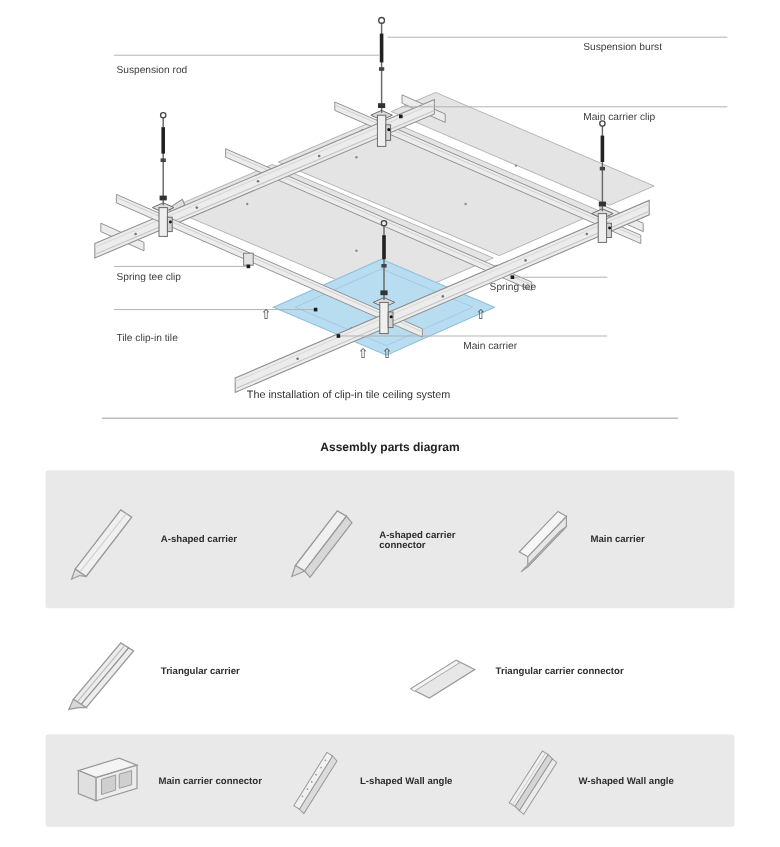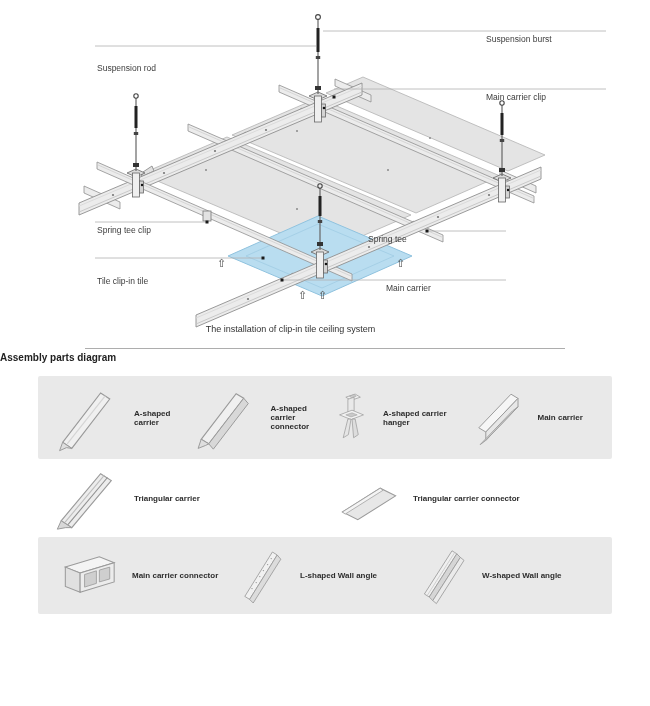--- a/index.html
+++ b/index.html
@@ -14,27 +14,27 @@
     position:absolute;font-size:8.5px;color:#3c3c3c;line-height:10px;white-space:nowrap;
   }
   .dlabel.right{width:120px;}
   .caption{
     position:absolute;top:324px;left:0;width:581px;text-align:center;
     font-size:9px;color:#333;
   }
   .clip-arrow{position:absolute;font-size:11px;color:#4a4a4a;line-height:11px;}
   .divider{margin:0 85px;width:480px;border-top:1px solid #adadad;height:0;}
   .assembly-title{
-    margin-top:3px;font-size:10px;font-weight:bold;color:#222;height:14px;
+    margin-top:19px;text-align:center;font-size:10px;font-weight:bold;color:#222;height:14px;
   }
   .rows{margin:10px 38px 0 38px;}
   .prow{display:flex;align-items:center;padding:0 14px;box-sizing:border-box;}
   .prow.gray{background:#e9e9e9;border-radius:2px;}
-  .prow.r1{height:83px;}
-  .prow.r2{height:78px;background:#ffffff;gap:12px;}
+  .prow.r1{height:115px;}
+  .prow.r2{height:105px;background:#ffffff;gap:12px;}
   .prow.r3{height:77px;}
   .pitem{flex:1;display:flex;align-items:center;gap:6px;min-width:0;}
   .picon{flex:0 0 auto;display:flex;align-items:center;justify-content:center;}
   .plabel{font-size:8px;font-weight:bold;color:#2d2d2d;line-height:9px;}
 </style>
 </head>
 <body>
 
 <div class="stage">
   <svg width="650" height="348" viewBox="0 0 650 348">
@@ -174,26 +174,26 @@
     </g>
     <g fill="#1a1a1a">
       <rect x="205.5" y="220.5" width="3" height="3"></rect>
       <rect x="261.5" y="256.5" width="3" height="3"></rect>
       <rect x="425.5" y="229.5" width="3" height="3"></rect>
       <rect x="280.5" y="278.5" width="3" height="3"></rect>
       <rect x="332.5" y="95.5" width="3" height="3"></rect>
     </g>
   </svg>
 
-  <div class="dlabel" style="left:97px;top:63px;">Suspension rod</div>
+  <div class="dlabel" style="left:97px;top:53px;">Suspension rod</div>
   <div class="dlabel right" style="left:486px;top:34px;">Suspension burst</div>
   <div class="dlabel right" style="left:486px;top:92px;">Main carrier clip</div>
   <div class="dlabel" style="left:97px;top:225px;">Spring tee clip</div>
   <div class="dlabel" style="left:97px;top:276px;">Tile clip-in tile</div>
-  <div class="dlabel right" style="left:368px;top:234px;">Spring tee</div>
+  <div class="dlabel right" style="left:408px;top:234px;">Spring tee</div>
   <div class="dlabel right" style="left:386px;top:283px;">Main carrier</div>
 
   <span class="clip-arrow" style="left:217px;top:258px;">⇧</span>
   <span class="clip-arrow" style="left:396px;top:258px;">⇧</span>
   <span class="clip-arrow" style="left:298px;top:290px;">⇧</span>
   <span class="clip-arrow" style="left:318px;top:290px;">⇧</span>
 
   <div class="caption">The installation of clip-in tile ceiling system</div>
 </div>
 
@@ -216,34 +216,20 @@
     </div>
     <div class="pitem">
       <span class="picon">
         <svg width="76" height="80" viewBox="0 0 100 100">
           <polygon points="16,78 62,18 72,24 26,84" fill="#f0f0f0" stroke="#9a9a9a" stroke-width="1.5"></polygon>
           <polygon points="26,84 72,24 78,31 32,91" fill="#d8d8d8" stroke="#9a9a9a" stroke-width="1.3"></polygon>
           <polygon points="16,78 12,90 22,86 26,84" fill="#dedede" stroke="#9a9a9a" stroke-width="1.3"></polygon>
         </svg>
       </span>
       <span class="plabel">A-shaped carrier connector</span>
-    </div>
-    <div class="pitem">
-      <span class="picon">
-        <svg width="52" height="84" viewBox="0 0 100 100">
-          <polygon points="40,10 58,4 68,10 50,16" fill="#efefef" stroke="#9a9a9a" stroke-width="1.4"></polygon>
-          <polygon points="47,8 56,5 60,8 51,11" fill="#cfcfcf" stroke="#9a9a9a" stroke-width="1"></polygon>
-          <polygon points="44,14 56,10 56,36 44,40" fill="#e9e9e9" stroke="#9a9a9a" stroke-width="1.4"></polygon>
-          <polygon points="28,44 52,35 74,44 50,53" fill="#f2f2f2" stroke="#9a9a9a" stroke-width="1.4"></polygon>
-          <polygon points="40,44 52,40 62,44 50,48" fill="#c9c9c9" stroke="#9a9a9a" stroke-width="1"></polygon>
-          <polygon points="44,52 50,52 45,82 35,88" fill="#e5e5e5" stroke="#9a9a9a" stroke-width="1.4"></polygon>
-          <polygon points="52,52 58,52 64,82 55,88" fill="#dddddd" stroke="#9a9a9a" stroke-width="1.4"></polygon>
-        </svg>
-      </span>
-      <span class="plabel">A-shaped carrier hanger</span>
     </div>
     <div class="pitem">
       <span class="picon">
         <svg width="70" height="78" viewBox="0 0 100 100">
           <polygon points="24,64 70,16 80,22 34,70" fill="#f6f6f6" stroke="#9a9a9a" stroke-width="1.4"></polygon>
           <polygon points="34,70 80,22 80,34 34,82" fill="#e7e7e7" stroke="#9a9a9a" stroke-width="1.4"></polygon>
           <polygon points="34,82 80,34 72,40 26,88" fill="#d9d9d9" stroke="#9a9a9a" stroke-width="1.3"></polygon>
         </svg>
       </span>
       <span class="plabel">Main carrier</span>

